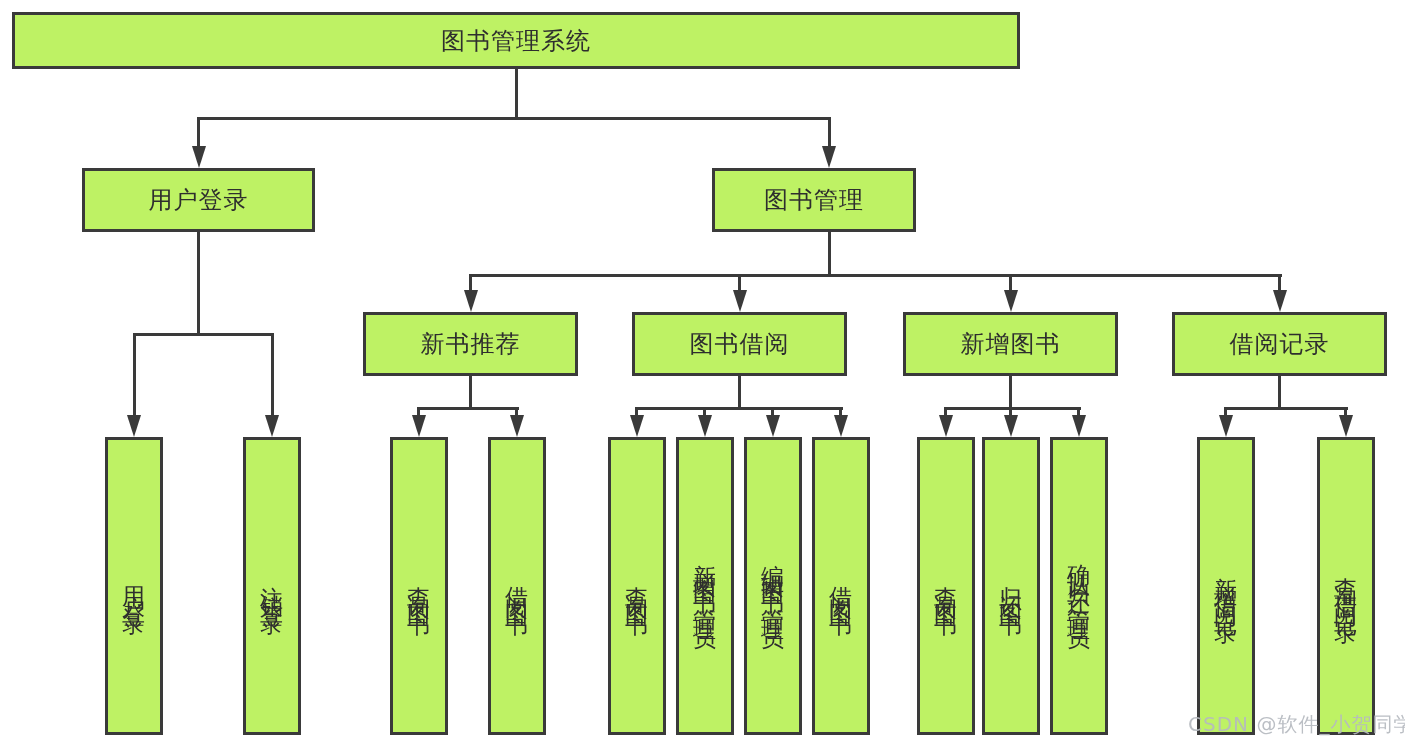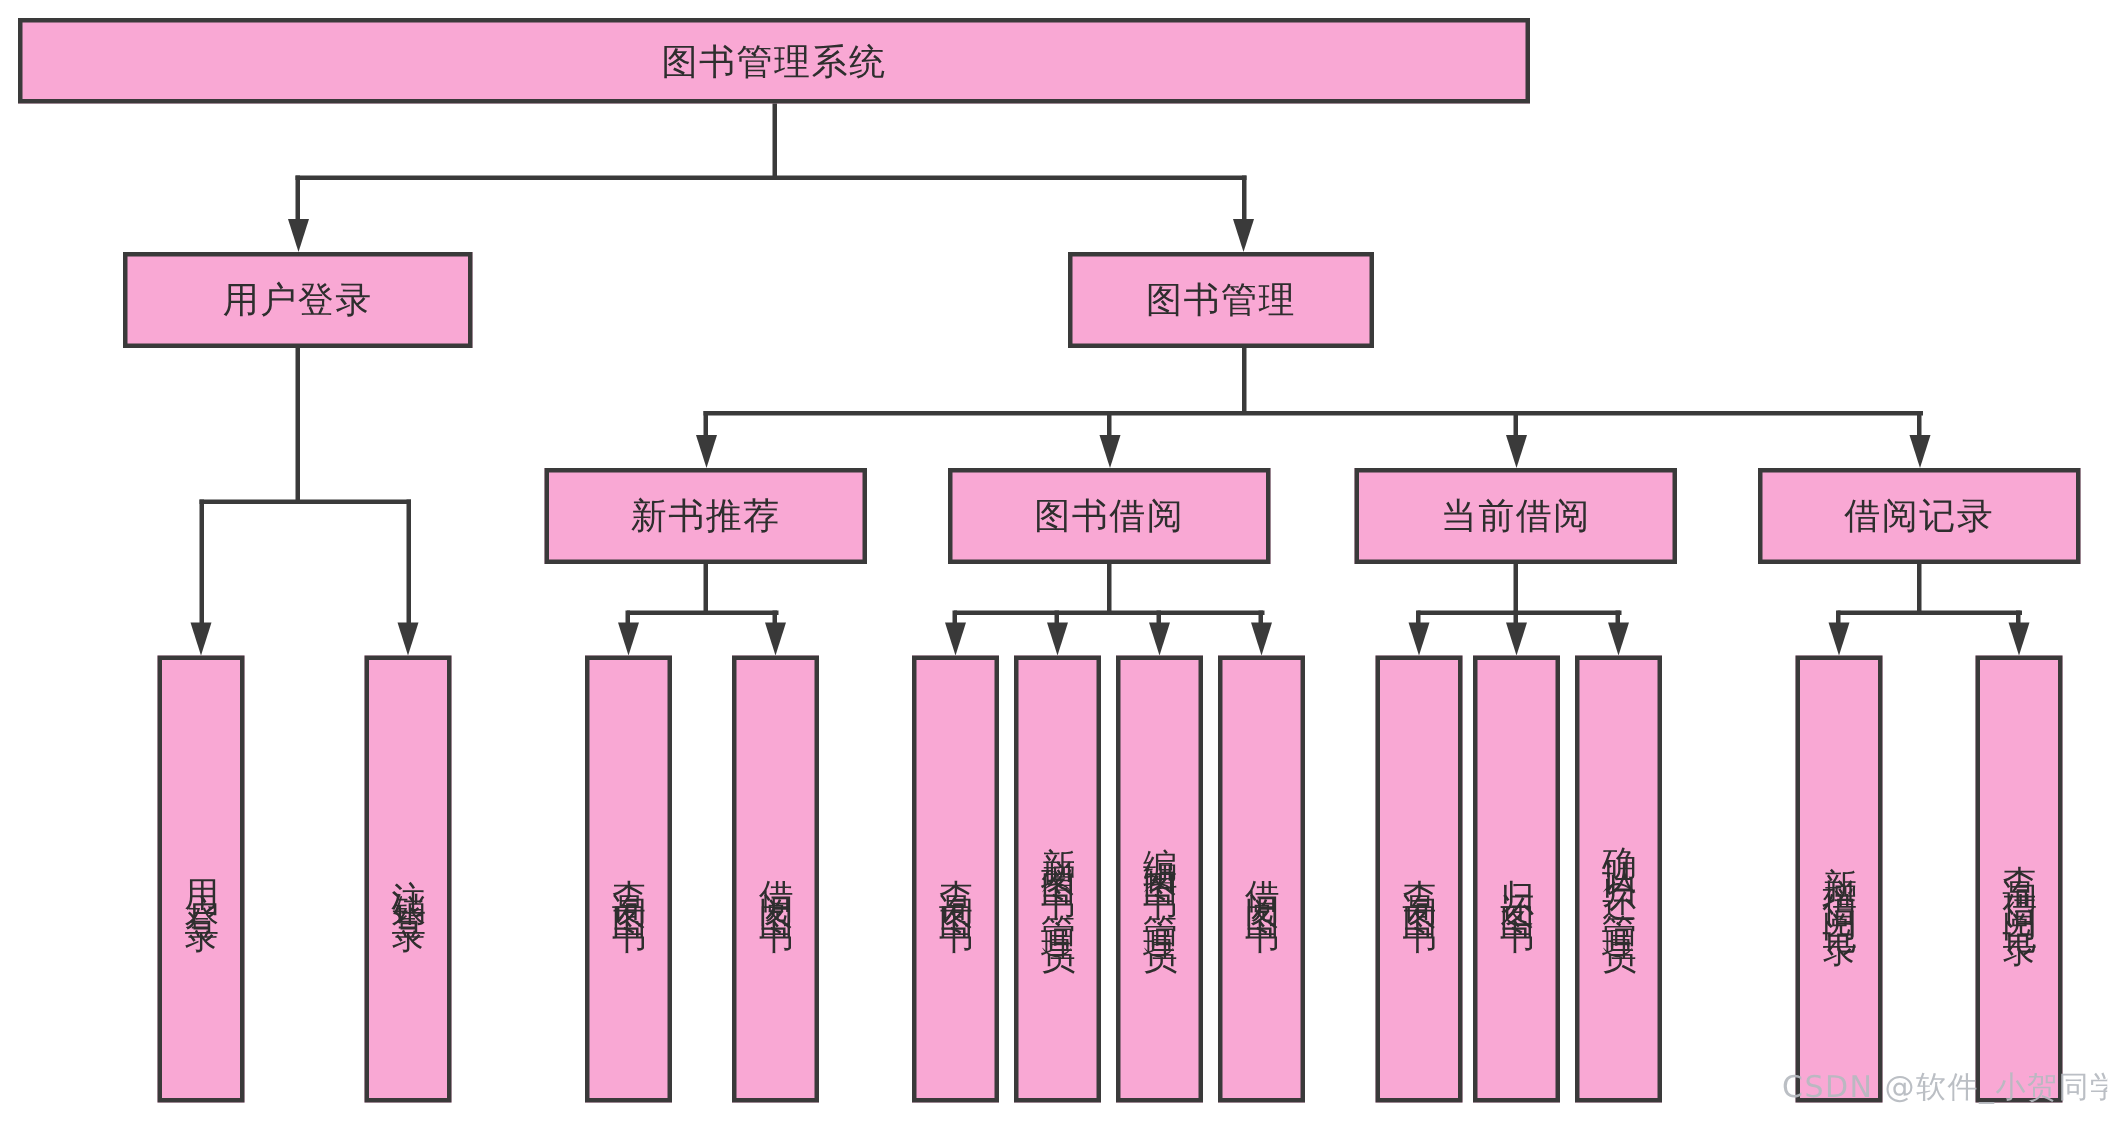--- a/index.html
+++ b/index.html
@@ -6,21 +6,21 @@
   .canvas{
     position:relative;
     width:1405px;height:747px;
     background:#ffffff;
     font-family:"DejaVu Sans","Liberation Sans",sans-serif;
     overflow:hidden;
   }
   .box{
     position:absolute;
     border:3px solid #3a3a3a;
-    background:#f9a8d4;
+    background:#bef264;
     box-sizing:border-box;
     display:flex;align-items:center;justify-content:center;
     color:#2e2e2e;
   }
   .box.h span{font-size:24px;letter-spacing:1px;white-space:nowrap;}
   .box.v span{
     writing-mode:vertical-rl;
     text-orientation:mixed;
     font-size:23px;
     letter-spacing:9px;
@@ -83,21 +83,21 @@
   <div class="line" style="left:1278px;top:274px;width:3px;height:18px"></div>
   <div class="arrow" style="left:1273px;top:290px"></div>
 
   <div class="box h" style="left:363px;top:312px;width:215px;height:64px">
     <span>新书推荐</span>
   </div>
   <div class="box h" style="left:632px;top:312px;width:215px;height:64px">
     <span>图书借阅</span>
   </div>
   <div class="box h" style="left:903px;top:312px;width:215px;height:64px">
-    <span>当前借阅</span>
+    <span>新增图书</span>
   </div>
   <div class="box h" style="left:1172px;top:312px;width:215px;height:64px">
     <span>借阅记录</span>
   </div>
 
   <div class="line" style="left:469px;top:376px;width:3px;height:33px"></div>
   <div class="line" style="left:418px;top:407px;width:101px;height:3px"></div>
   <div class="line" style="left:417px;top:407px;width:3px;height:12px"></div>
   <div class="arrow" style="left:412px;top:415px"></div>
   <div class="line" style="left:515px;top:407px;width:3px;height:12px"></div>

